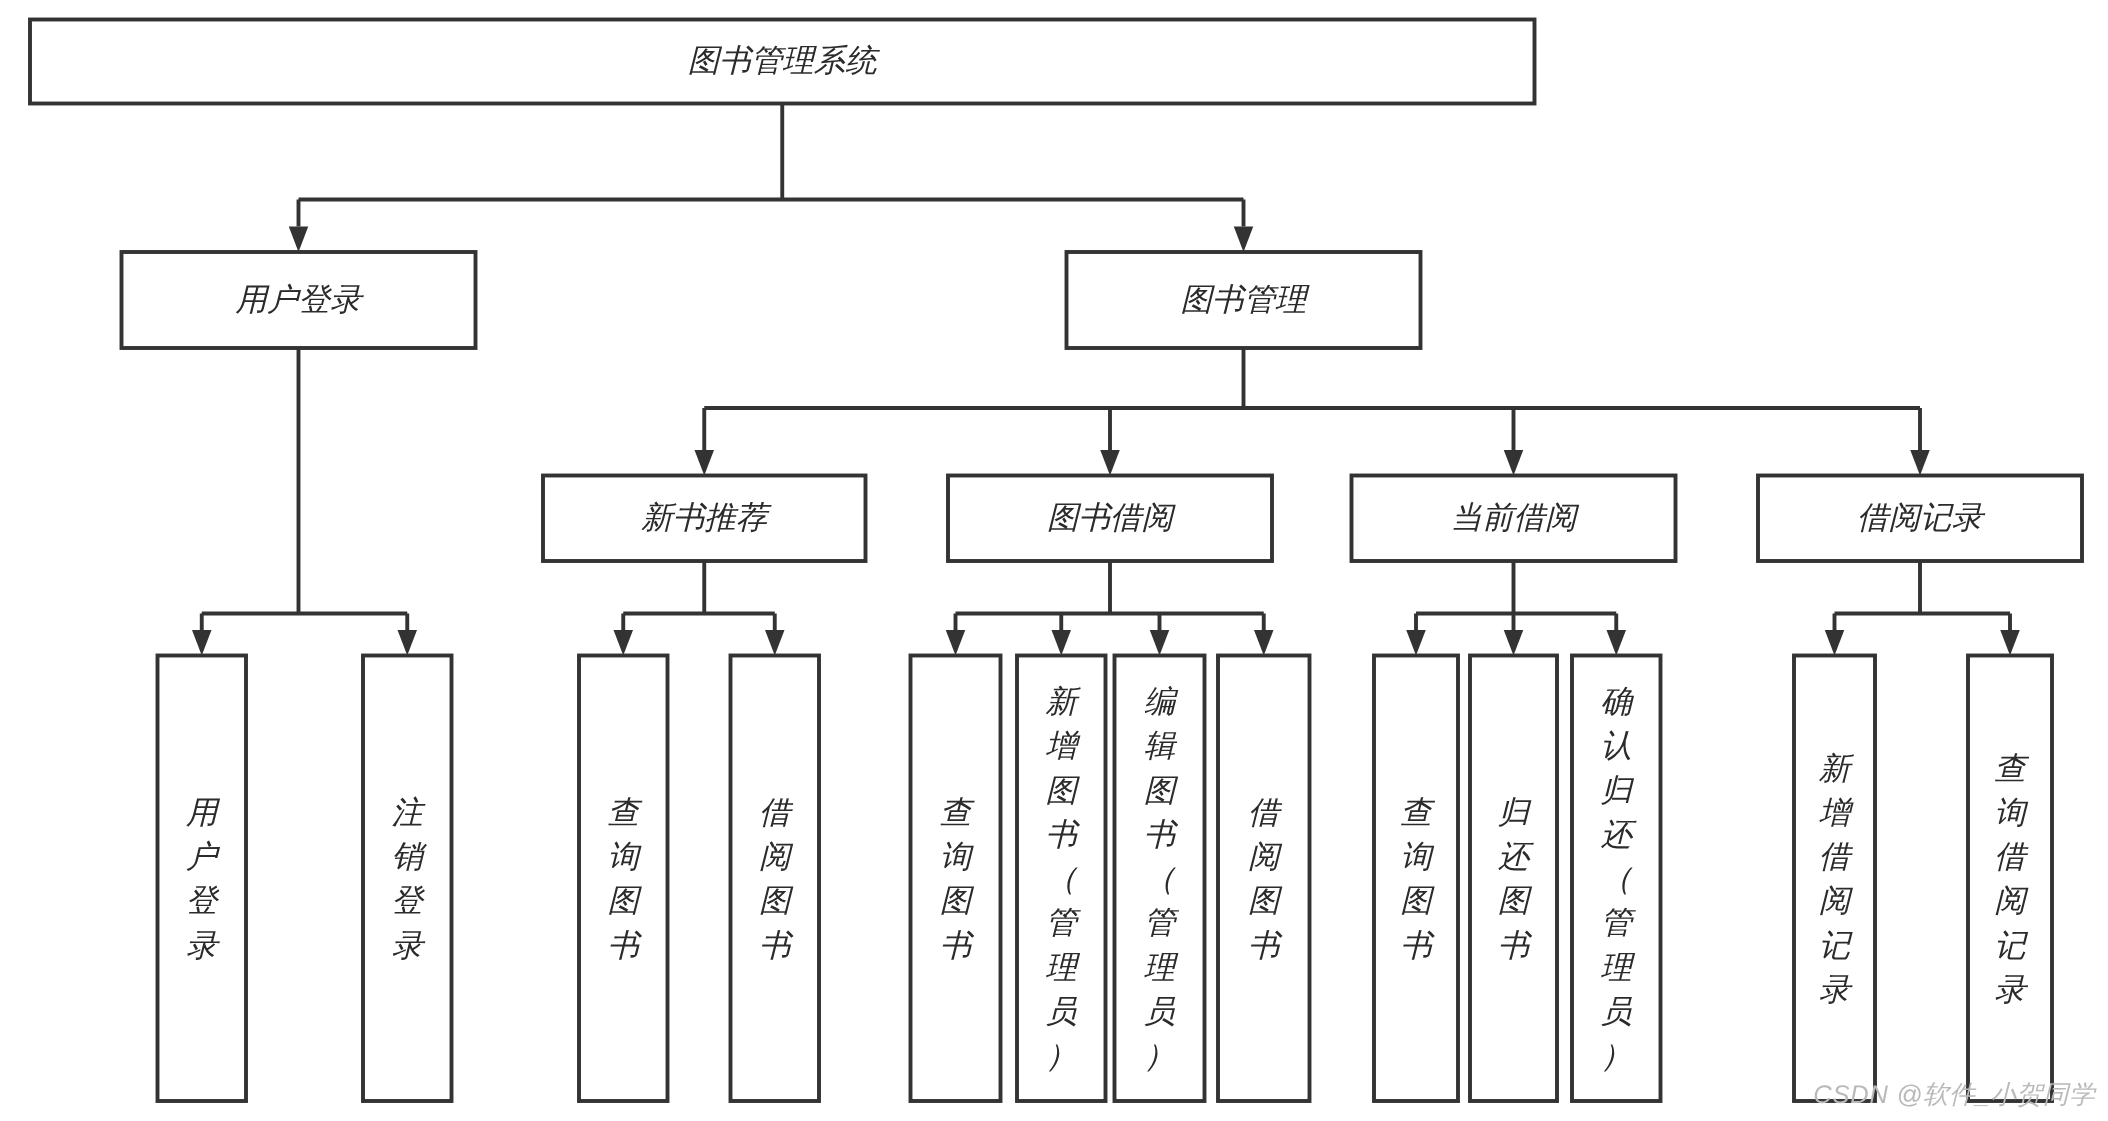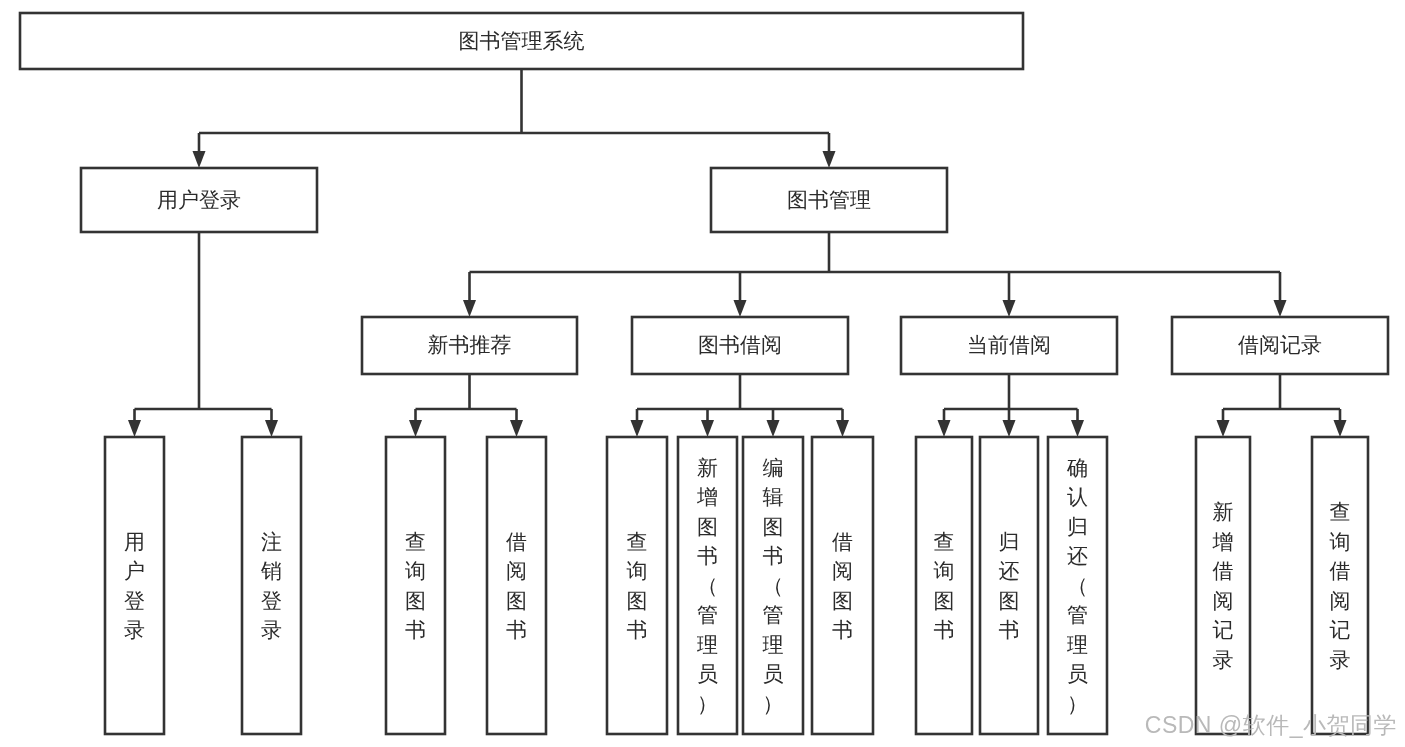--- a/index.html
+++ b/index.html
@@ -1,36 +1,36 @@
 <!DOCTYPE html>
 <html><head>
 <meta charset="utf-8">
 <style>
   html,body{margin:0;padding:0;background:#ffffff;}
   body{
     font-family:"Liberation Sans","DejaVu Sans",sans-serif;
     width:1405px;height:747px;overflow:hidden;position:relative;
   }
-  #diagram-root{position:relative;width:1405px;height:747px;background:#fff;}
+  #diagram-root{position:relative;width:1405px;height:747px;background:#fff;font-style:italic;}
   svg{display:block;}
   .box-rect{fill:#ffffff;stroke:#333333;stroke-width:2.6;}
   .conn{stroke:#333333;stroke-width:2.6;fill:none;}
   .arrow-head{fill:#333333;stroke:none;}
   .node-label{
     font-family:"Liberation Sans","DejaVu Sans",sans-serif;
     fill:#2b2b2b;font-size:21px;text-anchor:middle;dominant-baseline:middle;
   }
   .leaf-label{
     font-family:"Liberation Sans","DejaVu Sans",sans-serif;
     fill:#2b2b2b;font-size:21px;text-anchor:middle;
   }
   .watermark{
     position:absolute;right:8px;bottom:6px;
     font-family:"Liberation Sans","DejaVu Sans",sans-serif;
-    font-size:23px;color:#b9b9b9;white-space:nowrap;letter-spacing:0.5px;
+    font-size:17px;color:#b9b9b9;white-space:nowrap;letter-spacing:0.5px;
   }
 </style>
 </head>
 <body>
 
 <div id="diagram-root">
   <svg id="diagram-svg" width="1405" height="747" viewBox="0 0 1405 747">
     <g id="connectors">
         <path d="M 521.5 69 L 521.5 133" class="conn"></path>
         <path d="M 199 133 L 829 133" class="conn"></path>

